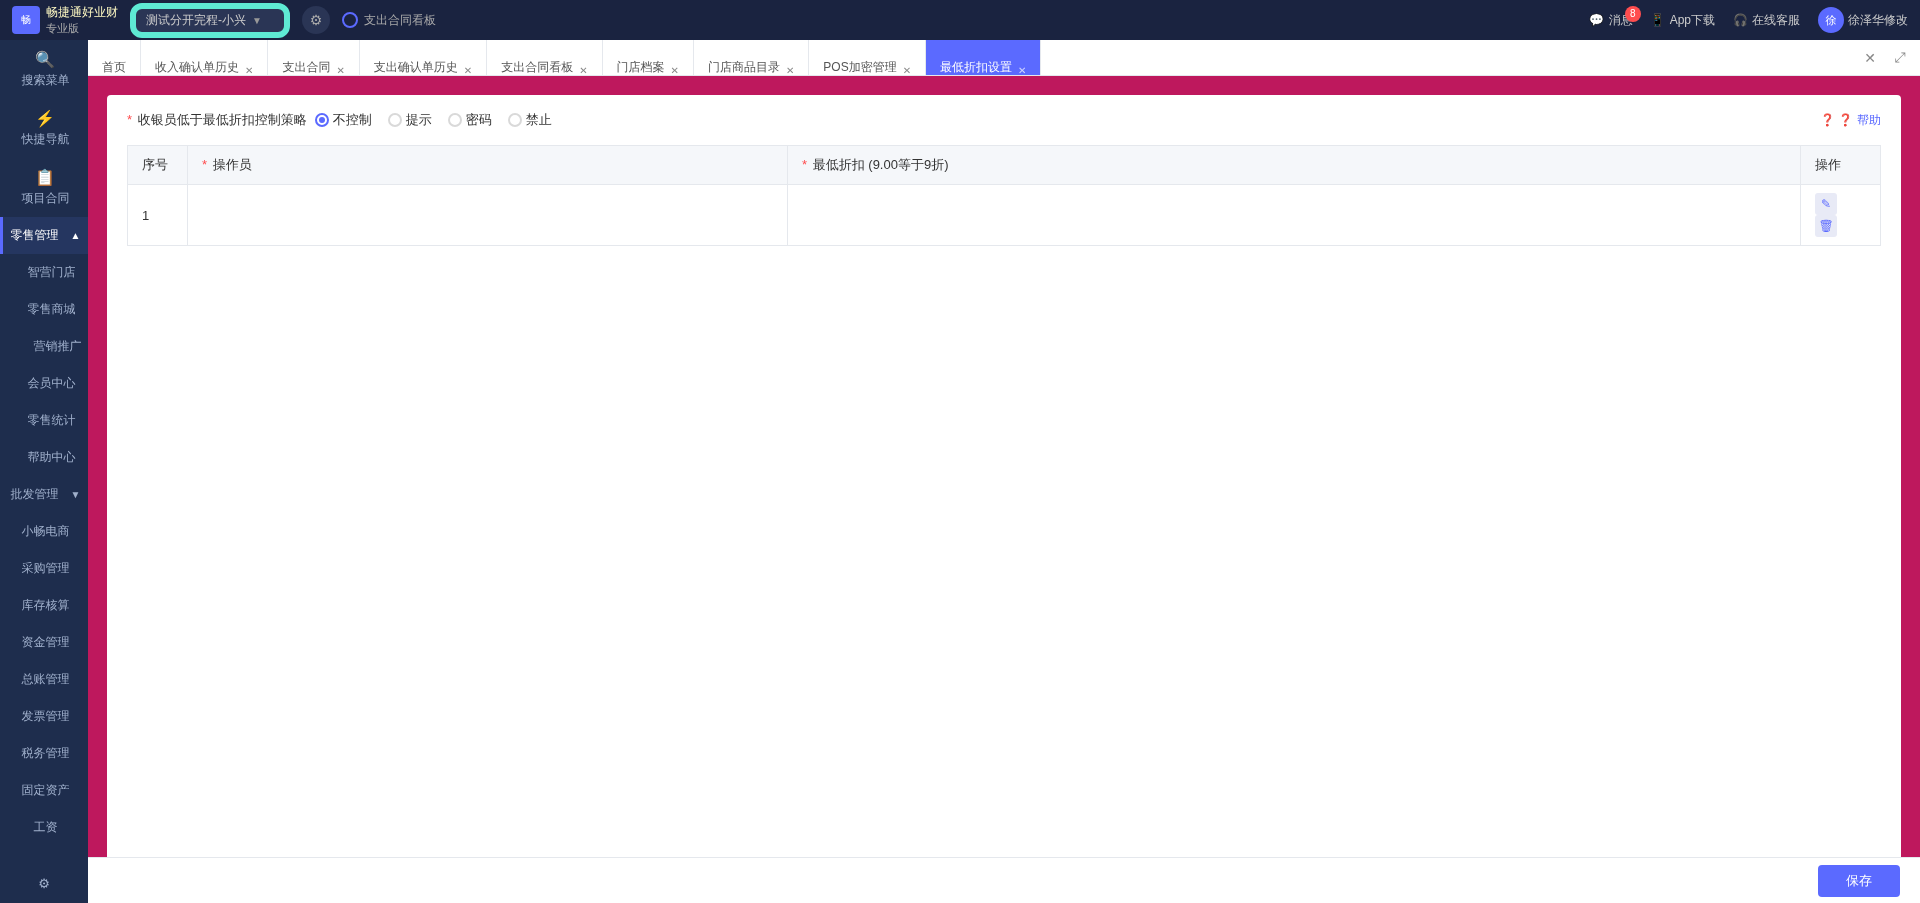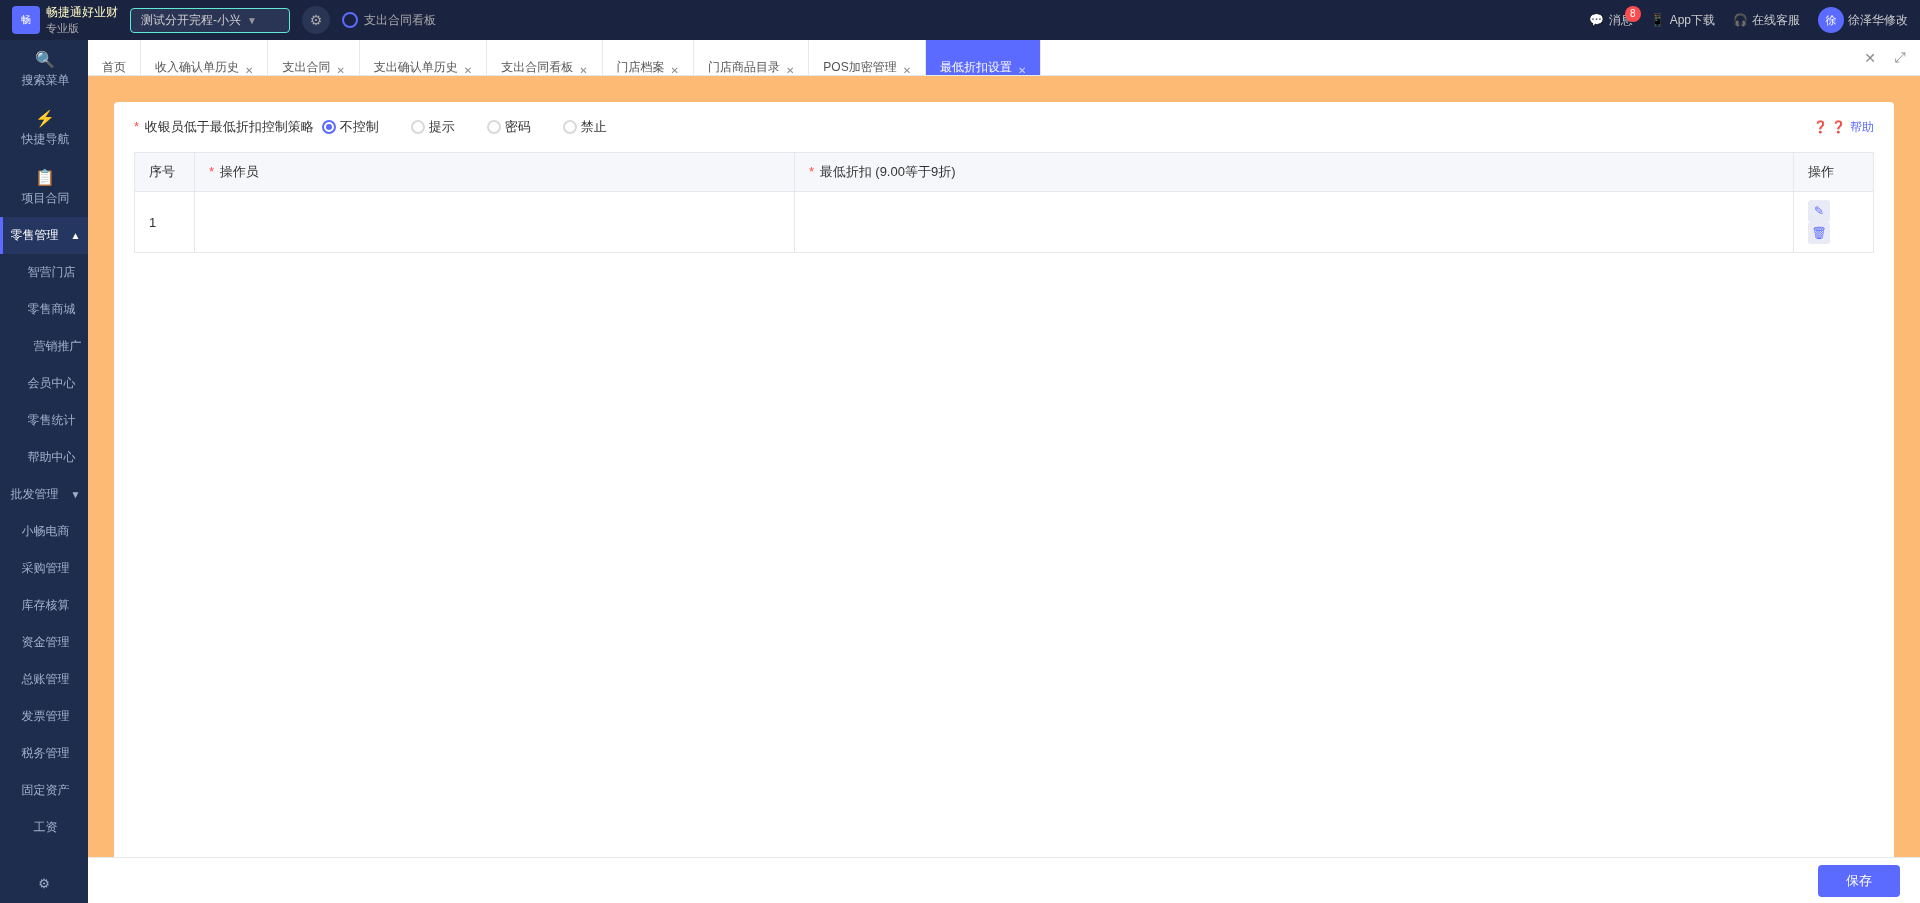--- a/index.html
+++ b/index.html
@@ -39,22 +39,22 @@
     }
     .logo-text-block {
       display: flex;
       flex-direction: column;
       font-size: 11px;
       color: #aaa;
     }
     .logo-text-block .main-name { color: #fef9c3; font-size: 12px; }
     .top-bar-project {
       background: #2a3555;
-      border: 1px solid #5eead4;
-      border-radius: 4px;
+      border: 6px solid #5eead4;
+      border-radius: 12px;
       padding: 3px 10px;
       color: #ccc;
       font-size: 12px;
       display: flex;
       align-items: center;
       gap: 6px;
       cursor: pointer;
       min-width: 160px;
     }
     .top-bar-project .chevron { font-size: 10px; color: #999; }
@@ -211,22 +211,22 @@
     }
 
     
     .main-content {
       position: fixed;
       top: 76px;
       left: 88px;
       right: 0;
       bottom: 0;
       overflow-y: auto;
-      background: #fdba74;
-      padding: 26px;
+      background: #be185d;
+      padding: 19px;
     }
     .page-card {
       background: #fff;
       border-radius: 4px;
       padding: 16px 20px;
       min-height: calc(100vh - 96px);
     }
 
     
     .form-section {
@@ -240,21 +240,21 @@
     }
     .form-label {
       font-size: 13px;
       color: #333;
       white-space: nowrap;
     }
     .form-label .required { color: #ff4d4f; margin-right: 2px; }
     .radio-group {
       display: flex;
       align-items: center;
-      gap: 32px;
+      gap: 16px;
     }
     .radio-item {
       display: flex;
       align-items: center;
       gap: 4px;
       cursor: pointer;
       font-size: 13px;
       color: #333;
     }
     .radio-dot {

